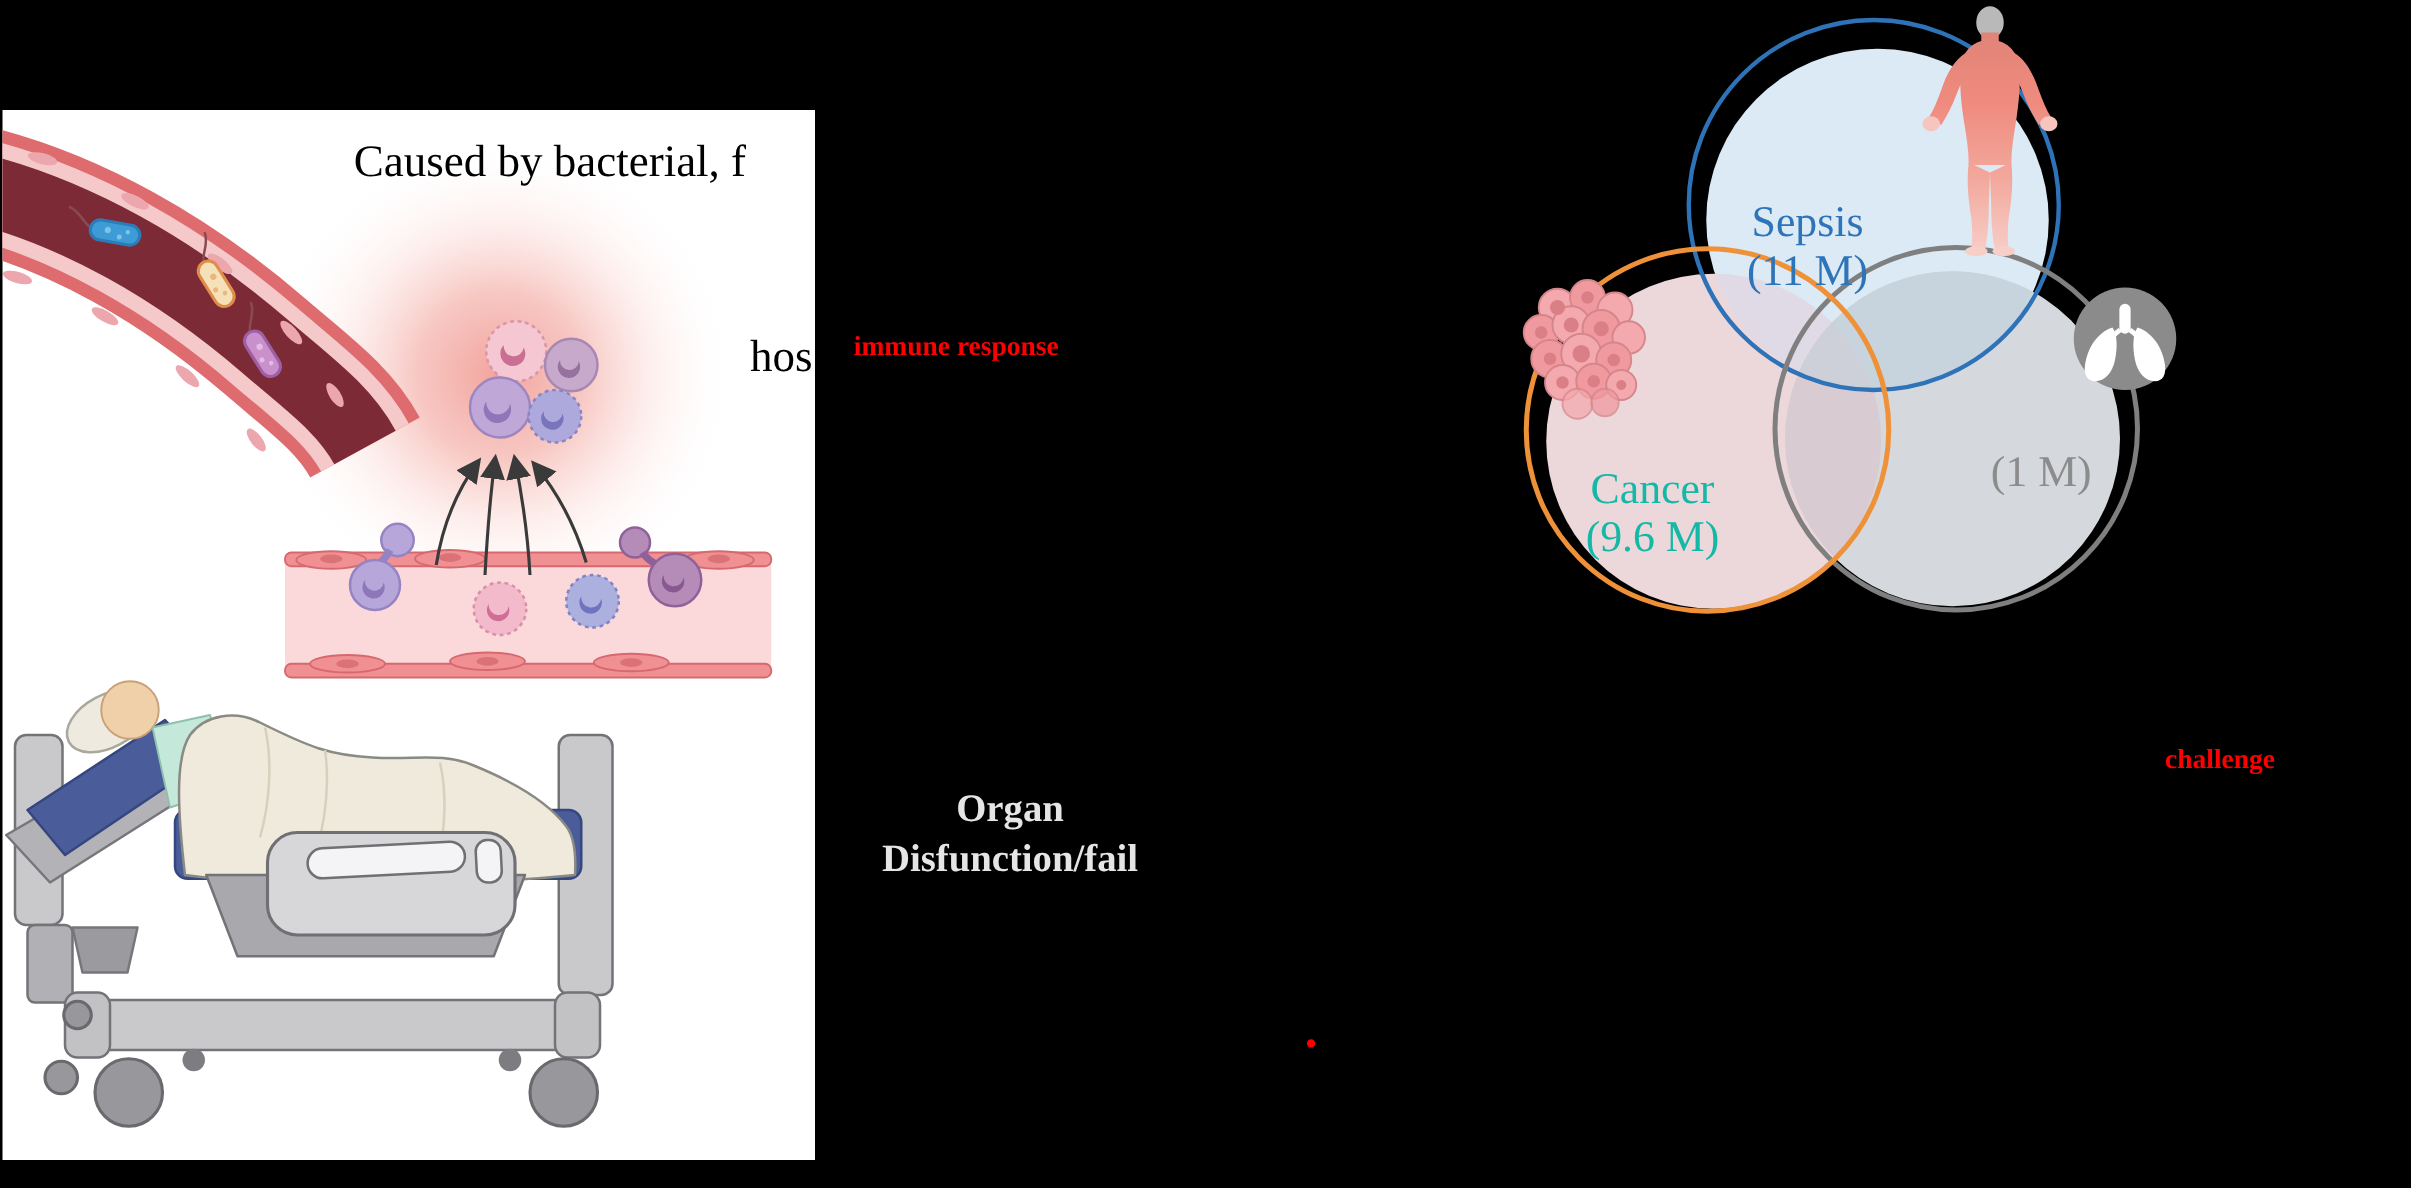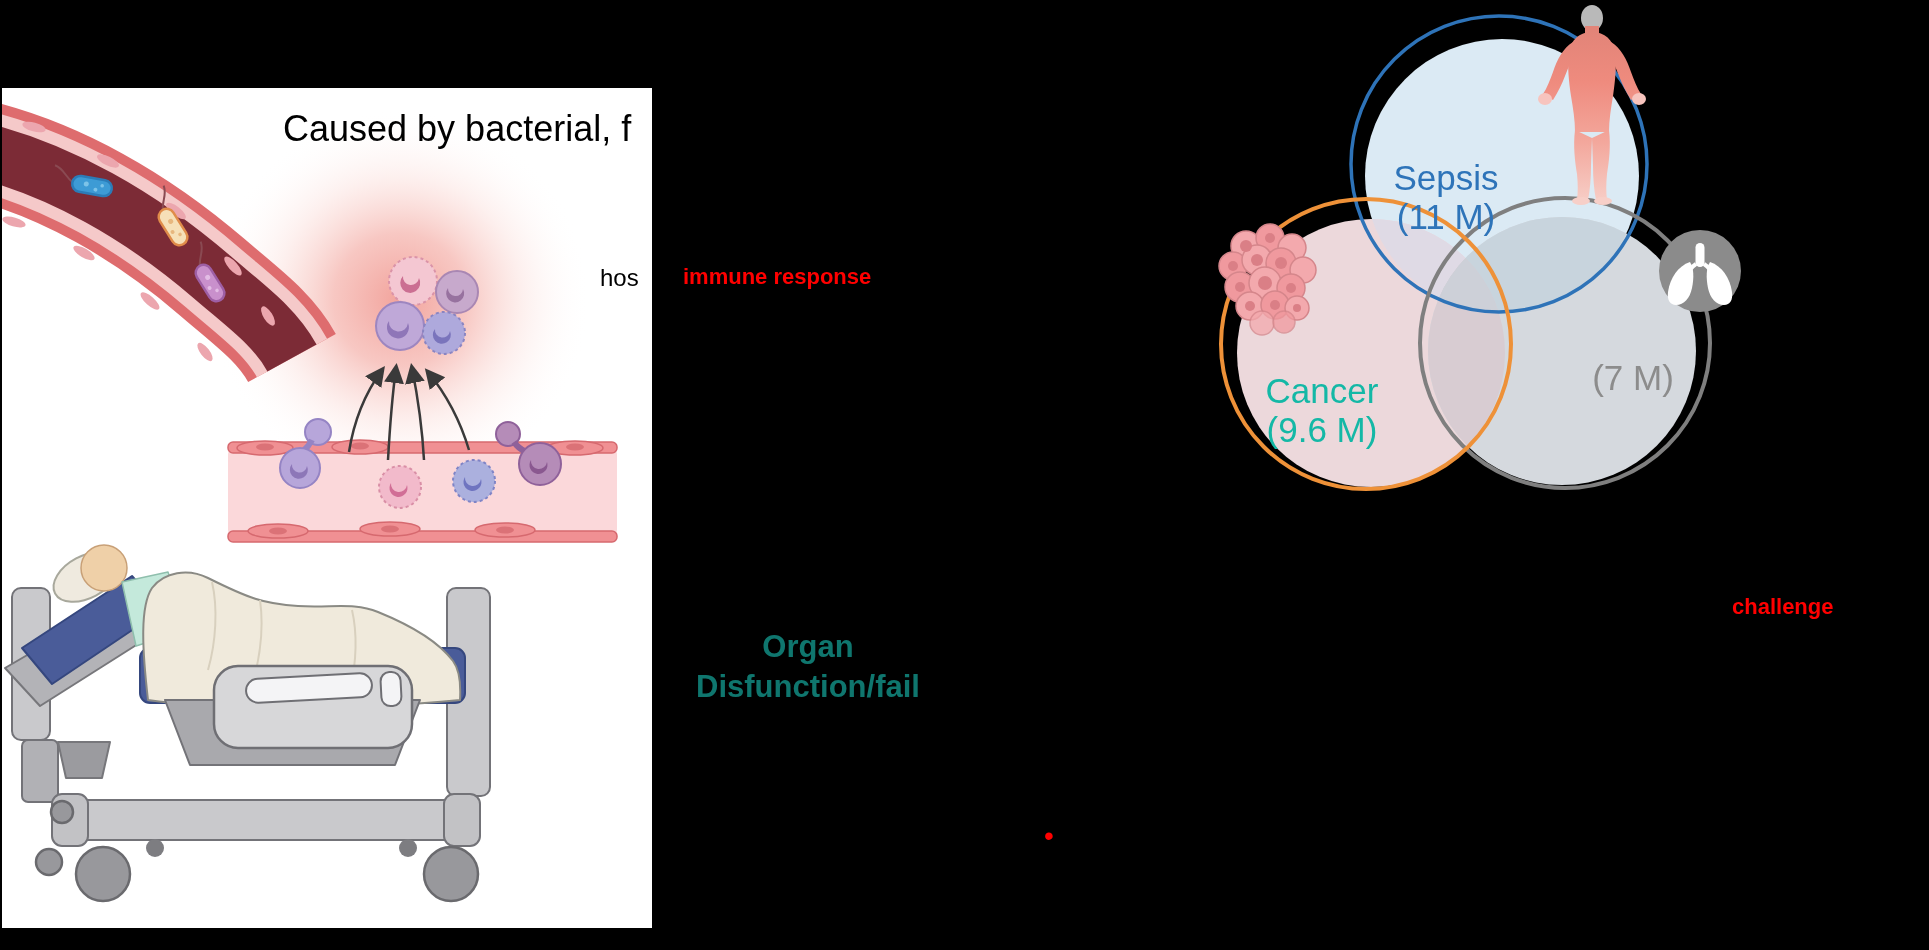--- a/index.html
+++ b/index.html
@@ -1,25 +1,25 @@
 <!DOCTYPE html>
 <html><head>
 <meta charset="utf-8">
 <style>
   html,body{margin:0;padding:0;background:#000;}
   #slide{position:relative;width:1929px;height:950px;background:#000;overflow:hidden;
-         font-family:Liberation Sans, sans-serif;}
+         font-family:Liberation Serif, serif;}
   .abs{position:absolute;}
   #panel{left:2px;top:88px;width:650px;height:840px;background:#ffffff;}
   #caption{left:283px;top:108px;font-size:36px;color:#000;white-space:nowrap;}
   #dysregulated{left:598px;top:216px;width:414px;text-align:center;font-size:33px;color:#ff0000;white-space:nowrap;}
-  #host-frag{left:600px;top:264px;font-size:24px;color:#000;white-space:nowrap;}
+  #host-frag{left:600px;top:264px;font-size:36px;color:#000;white-space:nowrap;}
   #immune-response{left:683px;top:264px;font-size:22px;font-weight:bold;color:#ff0000;white-space:nowrap;}
   #organ-block{left:659px;top:627px;width:298px;text-align:center;font-size:31px;line-height:40px;
-               font-weight:bold;color:#0f766e;white-space:nowrap;}
+               font-weight:bold;color:#e5e5e5;white-space:nowrap;}
   #challenge{left:1732px;top:594px;font-size:22px;font-weight:bold;color:#ff0000;white-space:nowrap;}
   #bullet{left:1044px;top:820px;font-size:28px;color:#ff0000;}
   #bullet-text{left:1087px;top:812px;font-size:34px;color:#ff0000;white-space:nowrap;}
   .venn-label{position:absolute;text-align:center;white-space:nowrap;z-index:5;margin-top:40px;}
   #sepsis-label{left:1344px;top:118px;width:204px;font-size:35px;line-height:39px;color:#2e74b9;}
   #cancer-label{left:1220px;top:331px;width:204px;font-size:35px;line-height:39px;color:#14b8a6;}
   #covid-label{left:1525px;top:314px;width:216px;font-size:35px;line-height:47px;color:#8c8c8c;}
   svg{display:block;}
 </style>
 </head>
@@ -287,19 +287,19 @@
 
   <div id="sepsis-label" class="venn-label">
     <div>Sepsis</div>
     <div>(11 M)</div>
   </div>
   <div id="cancer-label" class="venn-label">
     <div>Cancer</div>
     <div>(9.6 M)</div>
   </div>
   <div id="covid-label" class="venn-label">
-    <div>(7 M)</div>
+    <div>(1 M)</div>
   </div>
 
   <div id="challenge" class="abs">challenge</div>
   <div id="bullet" class="abs">•</div>
 
 </div>
 
 </body></html>

